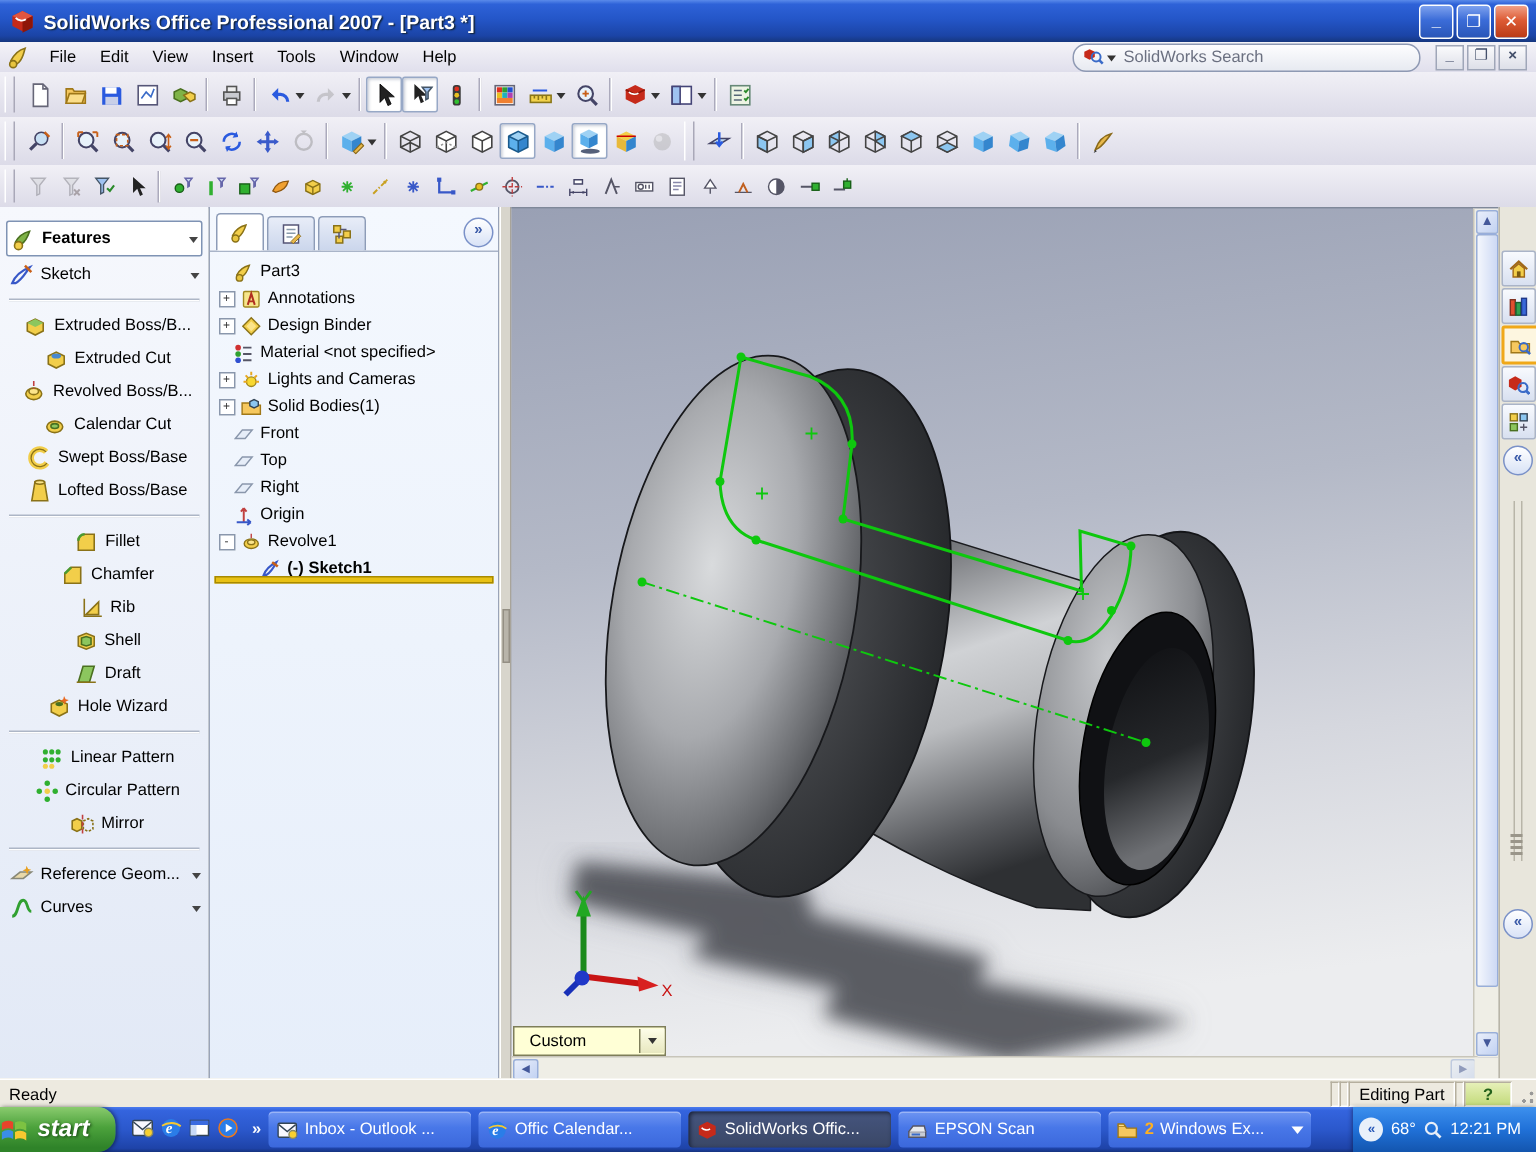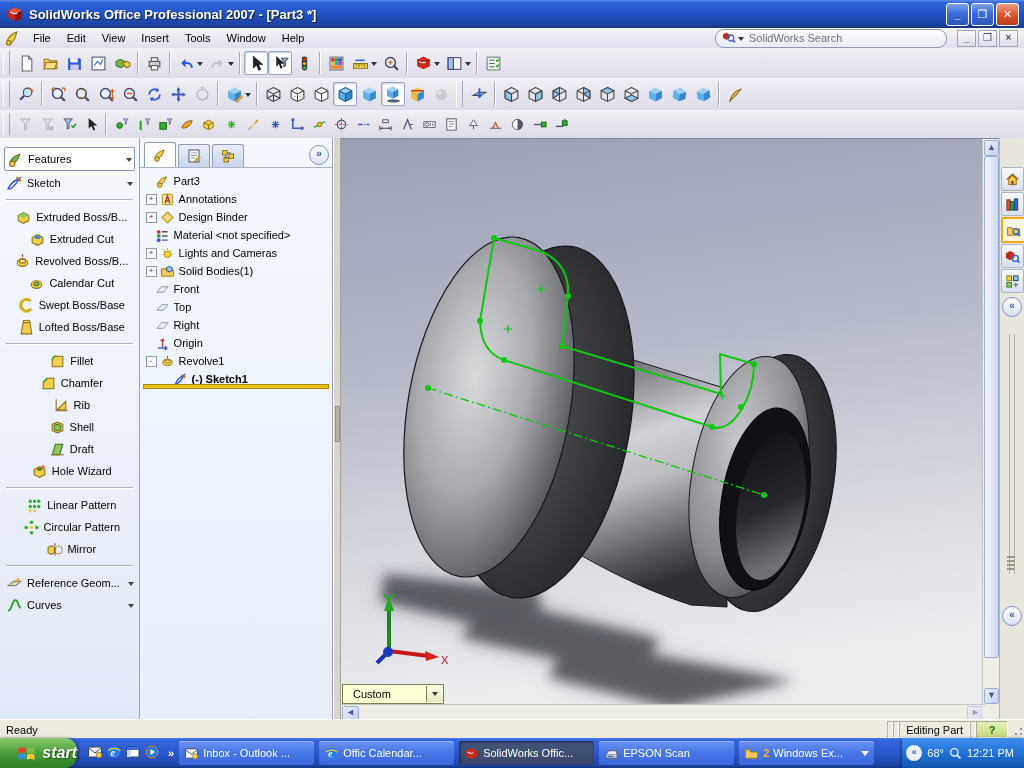--- a/index.html
+++ b/index.html
@@ -39,21 +39,21 @@
   .icn.disabled{opacity:.42;filter:grayscale(.9);}
   .icn svg{width:17px;height:17px;}
   .smll .icn{width:20px;height:20px;} .smll .icn svg{width:15px;height:15px;}
   .ddarr{width:0;height:0;border:3px solid transparent;border-top:4px solid #333;margin:4px 2px 0 -1px;}
   
   #workspace{position:absolute;left:0;top:138px;width:1024px;height:581px;display:flex;}
   
   #cmdpanel{width:140px;height:100%;background:linear-gradient(180deg,#F6F8FD,#E2E9F6);
     border-right:1px solid #9AA4B8;box-sizing:border-box;padding-top:8px;}
   .cp-tab{display:flex;align-items:center;height:22px;margin:1px 4px;padding:0 2px;}
-  .cp-tab.boxed{border:1px solid #7F93B4;background:#fff;border-radius:2px;}
+  .cp-tab.boxed{border:1px solid #7F93B4;background:#fff;border-radius:2px;font-weight:bold;}
   .cp-tab .lbl{margin-left:4px;white-space:nowrap;}
   .cp-tab .caret{margin-left:auto;width:0;height:0;border:3px solid transparent;border-top:4px solid #444;margin-top:4px;}
   .cp-div{height:1px;background:#ADB6C6;border-bottom:1px solid #fff;margin:5px 6px;}
   .cp-item{display:flex;align-items:center;height:22px;padding:0 2px 0 6px;white-space:nowrap;overflow:hidden;justify-content:center;}
   .cp-item .lbl{margin-left:4px;overflow:hidden;text-overflow:ellipsis;}
   .cp-item .caret{margin-left:auto;width:0;height:0;border:3px solid transparent;border-top:4px solid #444;margin-top:4px;flex:none;margin-right:3px;}
   .cp-item svg,.cp-tab svg{width:17px;height:17px;flex:none;}
   
   #treepanel{width:194px;height:100%;background:linear-gradient(180deg,#F4F8FE,#E6EEFA);
     border-right:1px solid #9AA4B8;box-sizing:border-box;position:relative;}
@@ -110,21 +110,21 @@
     background:
      radial-gradient(circle at 11px 11px,#999 1.2px,transparent 1.4px),
      radial-gradient(circle at 11px 6px,#999 1.2px,transparent 1.4px),
      radial-gradient(circle at 6px 11px,#999 1.2px,transparent 1.4px);}
   
   #taskbar{position:absolute;left:0;top:738px;width:1024px;height:30px;
     background:linear-gradient(180deg,#4B7BEE 0%,#3464DE 8%,#2B58CC 50%,#1E43A8 92%,#16337E 100%);
     display:flex;align-items:center;}
   #startbtn{height:30px;width:77px;border-radius:0 12px 12px 0;
     background:linear-gradient(180deg,#8ACB6E 0%,#4CA23C 45%,#2F8329 90%);
-    box-shadow:1px 0 3px rgba(0,0,0,.5);display:flex;align-items:center;justify-content:flex-end;gap:5px;
+    box-shadow:1px 0 3px rgba(0,0,0,.5);display:flex;align-items:center;justify-content:flex-start;gap:5px;
     color:#fff;font-size:16px;font-weight:bold;font-style:italic;text-shadow:1px 1px 2px #1A4A14;}
   #quicklaunch{display:flex;align-items:center;gap:3px;padding:0 6px 0 10px;}
   #quicklaunch svg{width:16px;height:16px;}
   .ql-more{color:#fff;font-weight:bold;font-size:11px;margin-left:2px;}
   .task{height:24px;width:125px;margin-left:5px;border-radius:3px;display:flex;align-items:center;gap:4px;padding:0 5px;
     background:linear-gradient(180deg,#6E95F2 0%,#4877E8 45%,#3B68DC 100%);box-shadow:inset 0 1px 0 #9AB4F6;
     color:#fff;white-space:nowrap;overflow:hidden;}
   .task svg{width:15px;height:15px;flex:none;}
   .task.active{background:linear-gradient(180deg,#45557E,#3A4766);box-shadow:inset 1px 1px 3px #1A2238;}
   .task .badge{color:#FFB020;font-weight:bold;}

